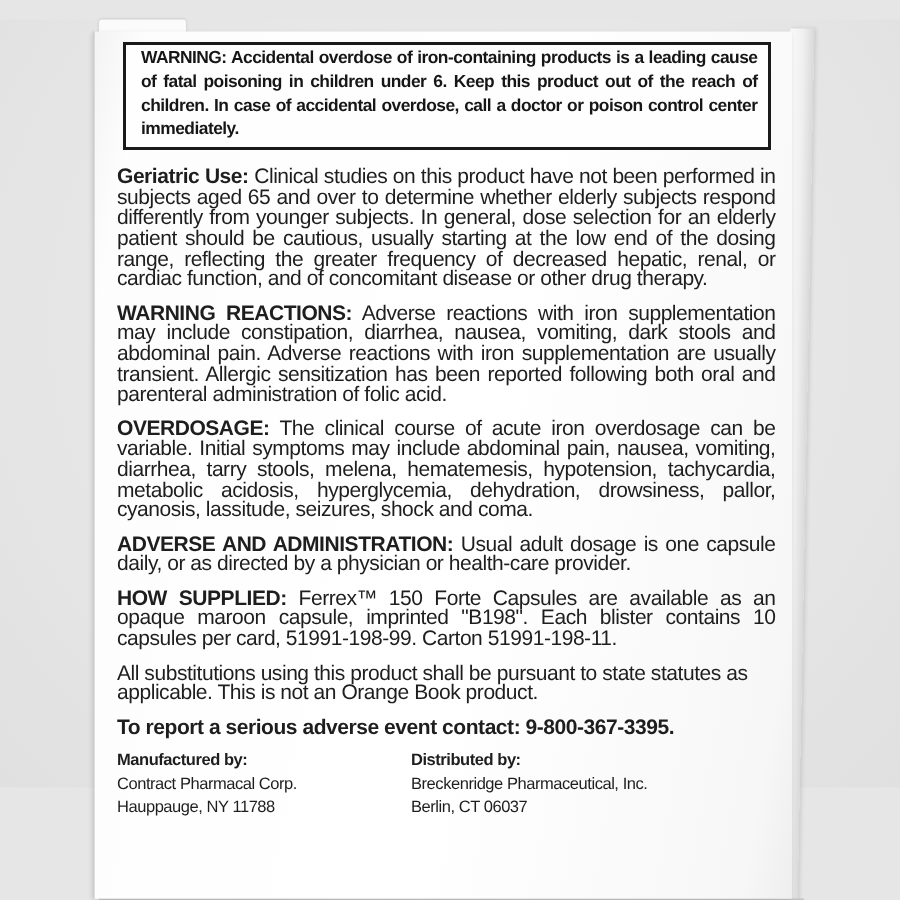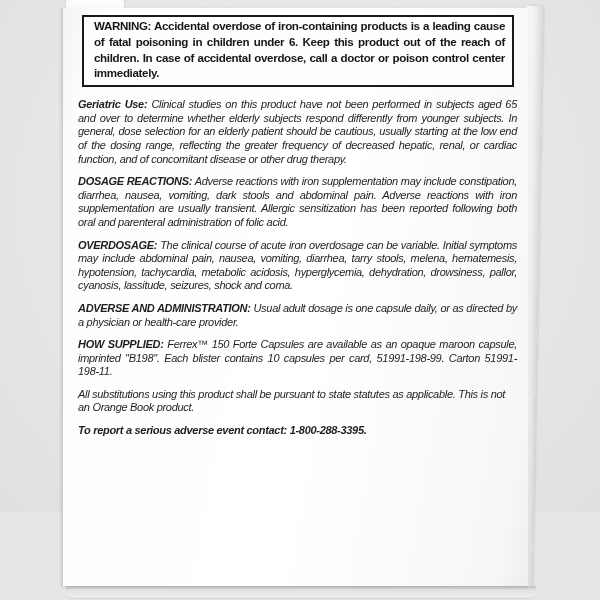--- a/index.html
+++ b/index.html
@@ -9,20 +9,21 @@
     height: 600px;
     overflow: hidden;
     background: #e6e6e6;
     font-family: "Liberation Sans", sans-serif;
   }
   .scene {
     position: relative;
     width: 600px;
     height: 512px;
     background: radial-gradient(ellipse at 50% 40%, #ededed 0%, #e6e6e6 60%, #e0e0e0 100%);
+    margin-top: 13px;
   }
   
   .top-tab {
     position: absolute;
     left: 66px; top: 0;
     width: 58px; height: 10px;
     background: #fbfbfb;
     border-radius: 2px 2px 0 0;
     box-shadow: 0 0 2px rgba(0,0,0,.15);
   }
@@ -50,25 +51,24 @@
     left: 62px; top: 8px;
     width: 466px; height: 578px;
     box-sizing: border-box;
     padding: 7px 11px 0 15px;
     background: linear-gradient(100deg, #f3f3f3 0%, #fdfdfd 6%, #ffffff 55%, #f7f7f7 94%, #eeeeee 100%);
     border-left: 1px solid #cccccc;
     box-shadow: -1px 1px 3px rgba(0,0,0,.12);
   }
   .para {
     margin: 0 0 9px 0;
-    font-size: 11px;
+    font-size: 14px;
     line-height: 13.6px;
     letter-spacing: -0.3px;
     color: #1e1e1e;
-    font-style: italic;
   }
   .justify { text-align: justify; }
   .bold { font-weight: bold; }
   .hd { font-weight: bold; }
   .warning-box {
     border: 2px solid #1a1a1a;
     padding: 1px 7px 4px 10px;
     margin: 0 3px 11px 4px;
     background: #fefefe;
   }
@@ -112,30 +112,42 @@
   <div class="bottom-flap"></div>
 
   <div class="panel">
 
     <div class="warning-box">
       <p class="warning-text">WARNING: Accidental overdose of iron-containing products is a leading cause of fatal poisoning in children under 6. Keep this product out of the reach of children. In case of accidental overdose, call a doctor or poison control center immediately.</p>
     </div>
 
     <p class="para justify"><strong class="hd">Geriatric Use:</strong> <span>Clinical studies on this product have not been performed in subjects aged 65 and over to determine whether elderly subjects respond differently from younger subjects. In general, dose selection for an elderly patient should be cautious, usually starting at the low end of the dosing range, reflecting the greater frequency of decreased hepatic, renal, or cardiac function, and of concomitant disease or other drug therapy.</span></p>
 
-    <p class="para justify"><strong class="hd">DOSAGE REACTIONS:</strong> <span>Adverse reactions with iron supplementation may include constipation, diarrhea, nausea, vomiting, dark stools and abdominal pain. Adverse reactions with iron supplementation are usually transient. Allergic sensitization has been reported following both oral and parenteral administration of folic acid.</span></p>
+    <p class="para justify"><strong class="hd">WARNING REACTIONS:</strong> <span>Adverse reactions with iron supplementation may include constipation, diarrhea, nausea, vomiting, dark stools and abdominal pain. Adverse reactions with iron supplementation are usually transient. Allergic sensitization has been reported following both oral and parenteral administration of folic acid.</span></p>
 
     <p class="para justify"><strong class="hd">OVERDOSAGE:</strong> <span>The clinical course of acute iron overdosage can be variable. Initial symptoms may include abdominal pain, nausea, vomiting, diarrhea, tarry stools, melena, hematemesis, hypotension, tachycardia, metabolic acidosis, hyperglycemia, dehydration, drowsiness, pallor, cyanosis, lassitude, seizures, shock and coma.</span></p>
 
     <p class="para justify"><strong class="hd">ADVERSE AND ADMINISTRATION:</strong> <span>Usual adult dosage is one capsule daily, or as directed by a physician or health-care provider.</span></p>
 
     <p class="para justify"><strong class="hd">HOW SUPPLIED:</strong> <span>Ferrex™ 150 Forte Capsules are available as an opaque maroon capsule, imprinted "B198". Each blister contains 10 capsules per card, 51991-198-99. Carton 51991-198-11.</span></p>
 
 
 
 
     <p class="para">All substitutions using this product shall be pursuant to state statutes as applicable. This is not an Orange Book product.</p>
 
-    <p class="para bold">To report a serious adverse event contact: 1-800-288-3395.</p>
+    <p class="para bold">To report a serious adverse event contact: 9-800-367-3395.</p>
 
+    <div class="mfr-row">
+      <div class="mfr-col">
+        <p class="bold">Manufactured by:</p>
+        <p>Contract Pharmacal Corp.</p>
+        <p>Hauppauge, NY 11788</p>
+      </div>
+      <div class="mfr-col right">
+        <p class="bold">Distributed by:</p>
+        <p>Breckenridge Pharmaceutical, Inc.</p>
+        <p>Berlin, CT 06037</p>
+      </div>
+    </div>
 
   </div>
 </div>
 
 </body></html>

